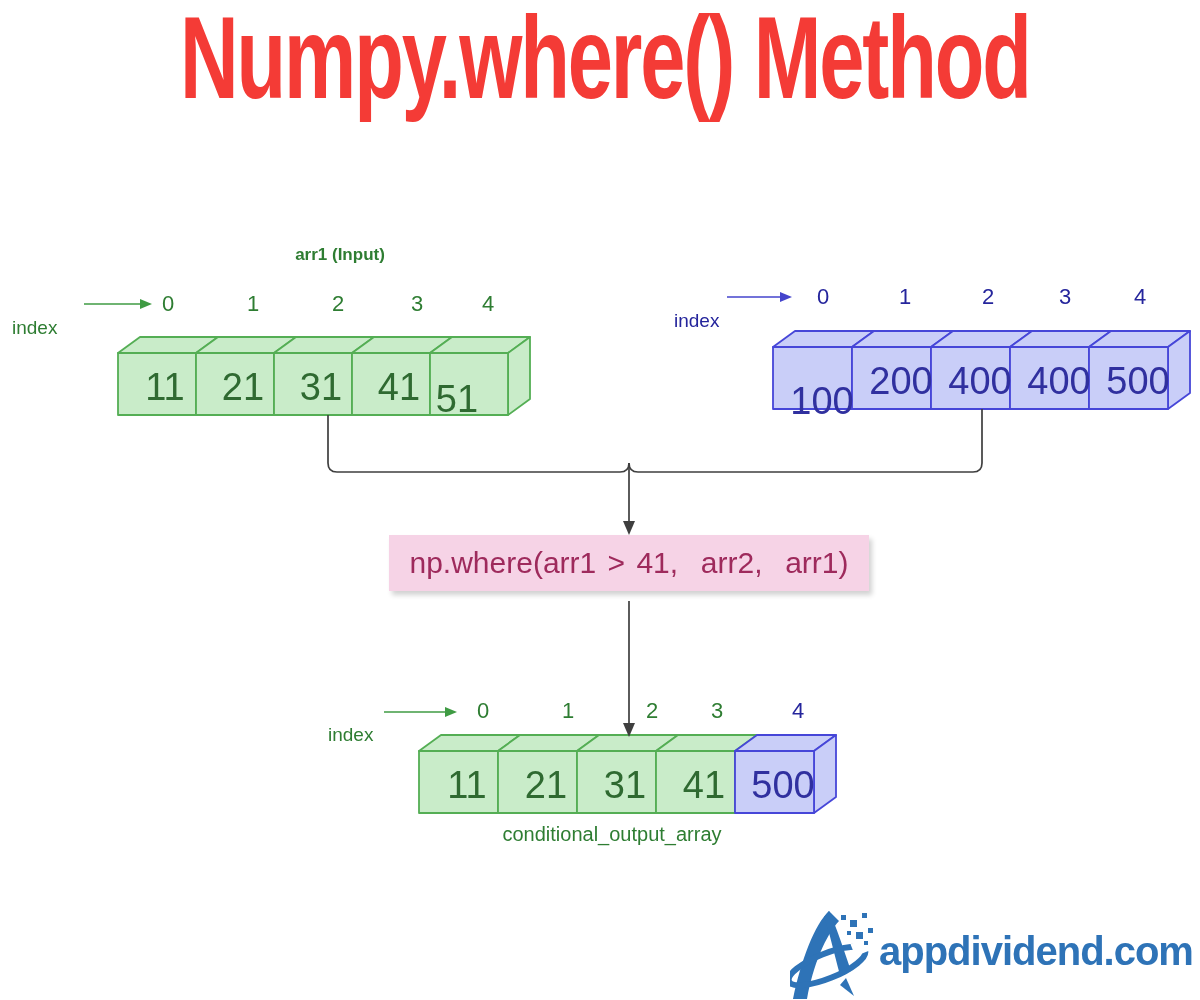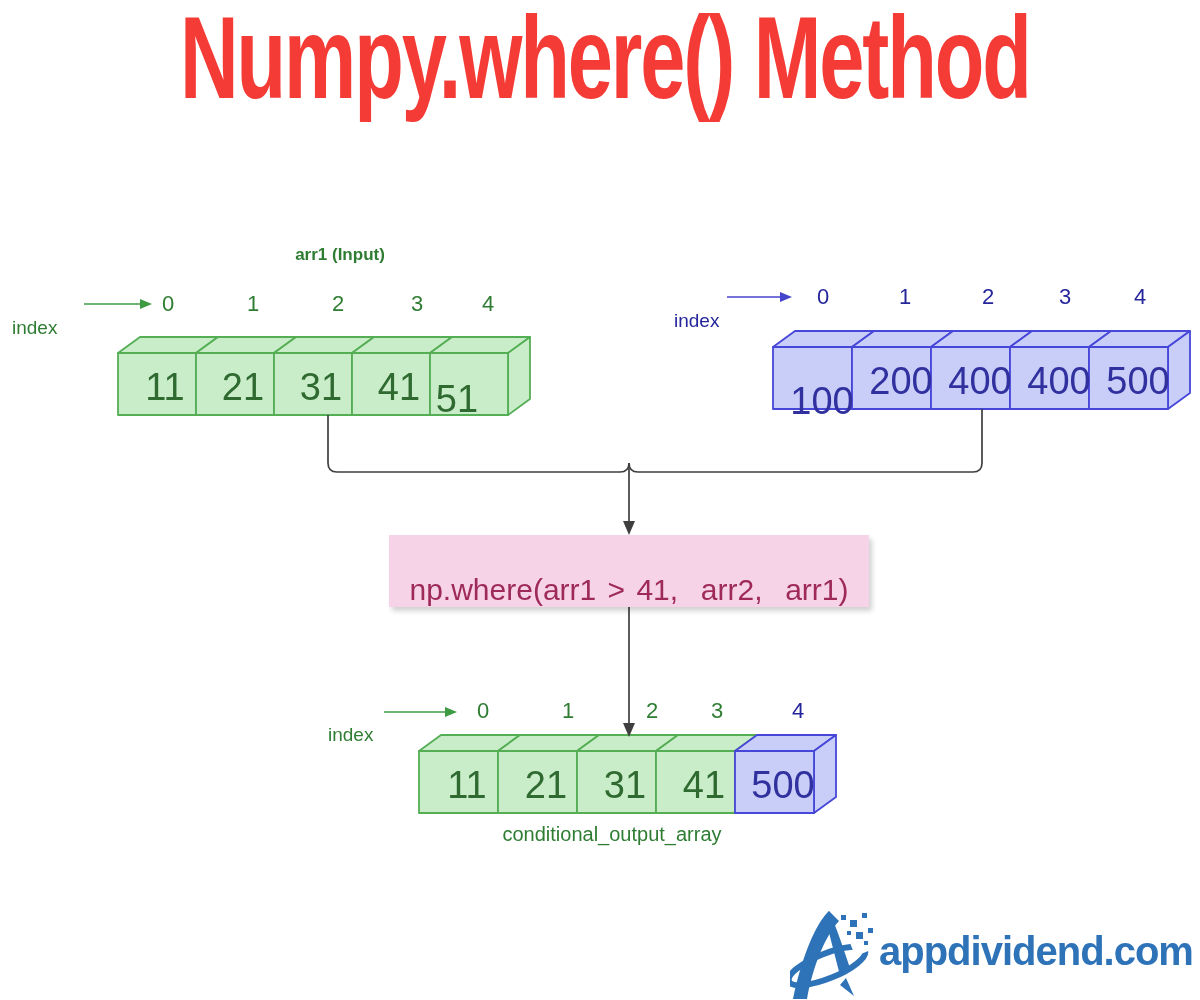--- a/index.html
+++ b/index.html
@@ -32,24 +32,24 @@
   .btf{fill:var(--blue-fill,#c9cef8);stroke:var(--blue-border,#4646d8);stroke-width:1.8;stroke-linejoin:round;}
   .conn{fill:none;stroke:var(--connector,#3f3f3f);stroke-width:1.7;}
   .connhead{fill:var(--connector,#3f3f3f);}
   .garrow{stroke:var(--green-arrow,#3f9b43);stroke-width:1.6;}
   .garrowhead{fill:var(--green-arrow,#3f9b43);}
   .barrow{stroke:var(--blue-arrow,#4444cc);stroke-width:1.6;}
   .barrowhead{fill:var(--blue-arrow,#4444cc);}
 
   
   #op-box{
-    position:absolute;left:389px;top:535px;width:480px;height:72px;
+    position:absolute;left:389px;top:535px;width:480px;height:56px;
     background:var(--pink-bg,#f6d3e6);
     box-shadow:3px 4px 5px rgba(0,0,0,0.18);
-    display:flex;align-items:flex-end;justify-content:center;
+    display:flex;align-items:center;justify-content:center;
     font-size:30px;color:var(--pink-text,#9e2a5c);
     word-spacing:3px;white-space:pre;
   }
 
   
   #logo-text{
     position:absolute;left:879px;top:929px;
     font-size:40px;font-weight:bold;letter-spacing:-1px;
     color:var(--logo-blue,#2e73b7);white-space:nowrap;
   }

